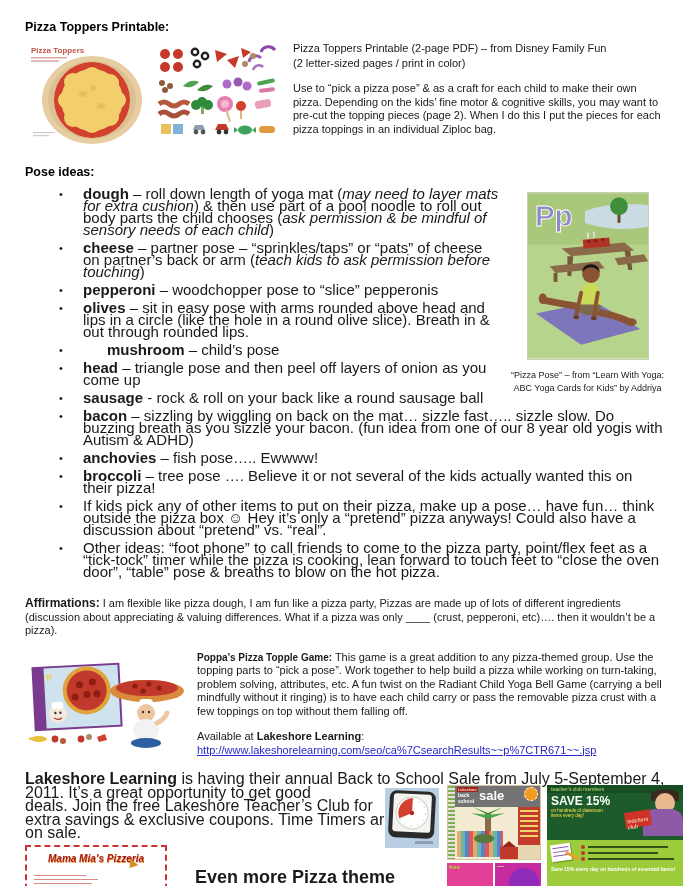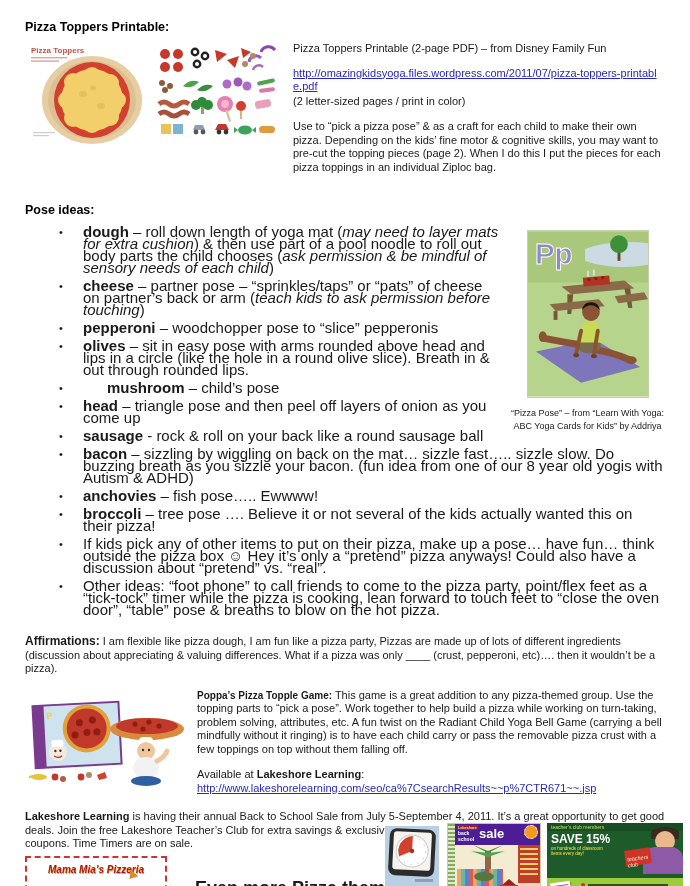--- a/index.html
+++ b/index.html
@@ -33,33 +33,33 @@
   .b { font-weight:bold; }
   .affirm .lead { font-size:12px; }
 
   .game-row { display:flex; margin-top:13px; }
   .game-img { flex:0 0 162px; margin-right:10px; }
   .game-text { font-size:11px; line-height:13.5px; flex:1; }
   .game-text .game-h { font-size:10px; font-weight:bold; }
   .avail { margin-top:12px; }
 
   .bottom-zone { position:relative; margin-top:15px; height:136px; }
-  .lk-para { font-size:11px; line-height:13.5px; }
+  .lk-para { font-size:16px; line-height:13.5px; }
   .lk-rest { width:378px; }
   .ads-cluster { position:absolute; top:13px; right:-18px; width:298px; height:115px; }
   .ads-cluster > div { position:absolute; overflow:hidden; }
 
   .ad-timer { left:0; top:3px; width:54px; height:60px; background:#b9cfe4; }
   .timer-body { position:absolute; left:4px; top:3px; width:46px; height:47px; background:#2b2b2b; border-radius:7px; transform:rotate(3deg); }
   .timer-face { position:absolute; left:4px; top:3px; width:38px; height:38px; background:#f6f4ef; border-radius:3px; }
   .timer-cap { position:absolute; right:6px; bottom:4px; width:18px; height:3px; background:#8d9fb4; }
 
   .ad-catalog { left:62px; top:0; width:94px; height:75px; background:#e7d7b2; border:1px solid #d6c49a; }
   .spiral { position:absolute; left:0; top:0; bottom:0; width:7px; background:repeating-linear-gradient(#7fae58 0 2px,#e7e2d2 2px 4px); }
-  .cat-band { position:absolute; left:7px; top:0; right:0; height:21px; background:#4c1d95; }
+  .cat-band { position:absolute; left:7px; top:0; right:0; height:21px; background:#737373; }
   .cat-brand { position:absolute; left:2px; top:1px; font-size:4px; color:#fff; background:#a32018; padding:0 1px; }
   .cat-b1 { position:absolute; left:3px; top:7px; font-size:5px; font-weight:bold; color:#fff; line-height:5.5px; }
   .cat-sale { position:absolute; left:24px; top:2px; font-size:13px; font-weight:bold; color:#fff; }
   .cat-burst { position:absolute; right:2px; top:1px; width:14px; height:14px; background:#f09c1e; border-radius:50%; border:1px dashed #fff; }
   .cat-side { position:absolute; right:0; top:21px; width:22px; bottom:14px; background:#c23c2d; }
   .cat-side i { display:block; height:2px; background:#f4d46a; margin:3px 2px 0 2px; }
   .cat-scene { position:absolute; left:7px; top:21px; right:22px; bottom:0; background:#f4ecd2; }
   .cat-shelf { position:absolute; left:2px; bottom:2px; width:46px; height:26px;
     background:repeating-linear-gradient(90deg,#d95,#d95 4px,#4a9 4px,#4a9 8px,#36c 8px,#36c 12px,#d33 12px,#d33 16px); opacity:.8; }
   .cat-house { position:absolute; right:0px; bottom:0px; width:18px; height:12px; background:#c0392b; }
@@ -187,21 +187,20 @@
           <circle cx="66" cy="90" r="2.4" fill="#333"></circle>
           <circle cx="73" cy="90" r="2.4" fill="#333"></circle>
         <ellipse cx="92" cy="88" rx="7" ry="4.5" fill="#3da35a"></ellipse>
         <path d="M85 88 l-4 -3 v6 Z" fill="#3da35a"></path>
           <path d="M99 88 l4 -3 v6 Z" fill="#3da35a"></path>
         <rect x="106" y="84" width="16" height="7" rx="3.5" fill="#e09a3c"></rect>
       </svg>
     </div>
     <div class="top-text">
       <p class="tight">Pizza Toppers Printable (2-page PDF) – from Disney Family Fun</p>
-      <p class="tight" style="margin-top:11px;"><a class="doclink">http://omazingkidsyoga.files.wordpress.com/2011/07/pizza-toppers-printable.pdf</a></p>
       <p>(2 letter-sized pages / print in color)</p>
       <p>Use to “pick a pizza pose” &amp; as a craft for each child to make their own pizza. Depending on the kids’ fine motor &amp; cognitive skills, you may want to pre-cut the topping pieces (page 2).  When I do this I put the pieces for each pizza toppings in an individual Ziploc bag.</p>
     </div>
   </div>
 
   <h2 class="doc-h">Pose ideas:</h2>
 
   <div class="pose-section">
     <figure class="card-fig">
       <svg class="card-img" width="122" height="168" viewBox="0 0 122 168">

